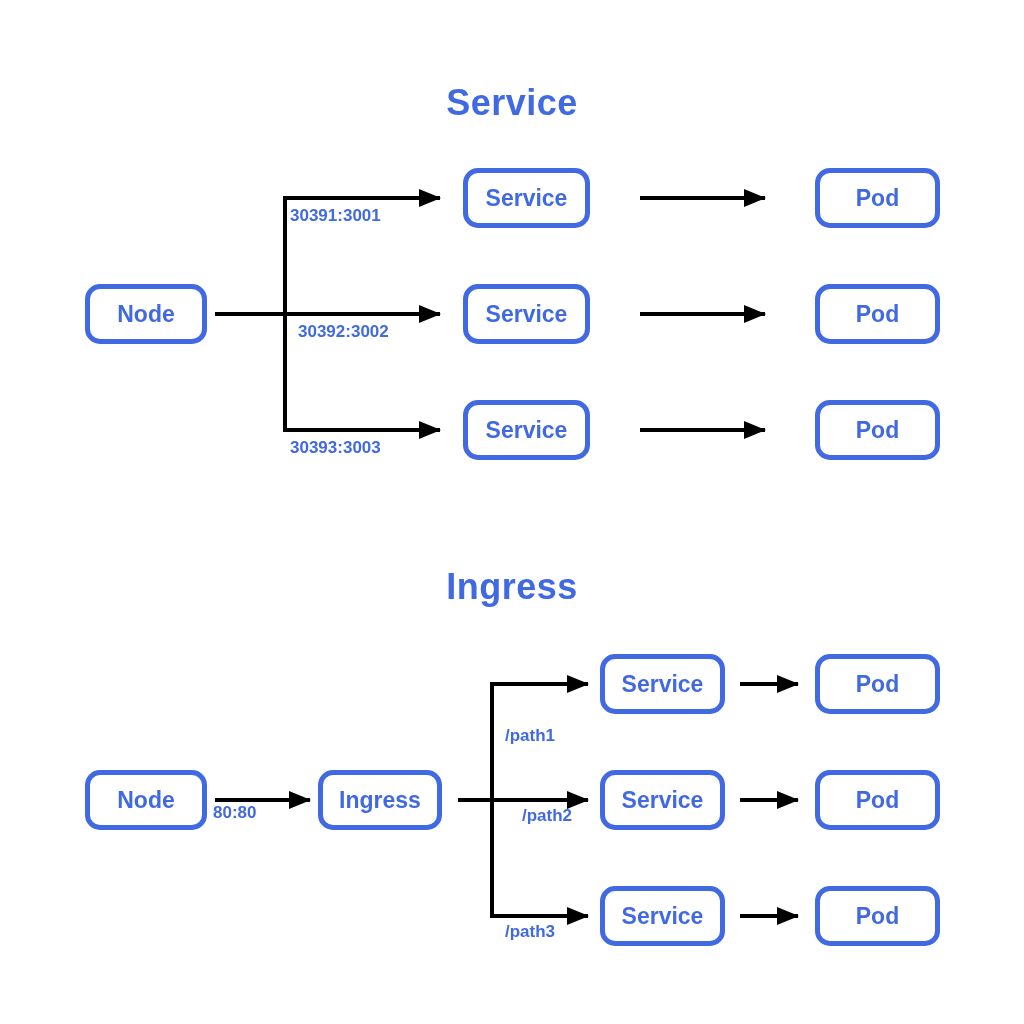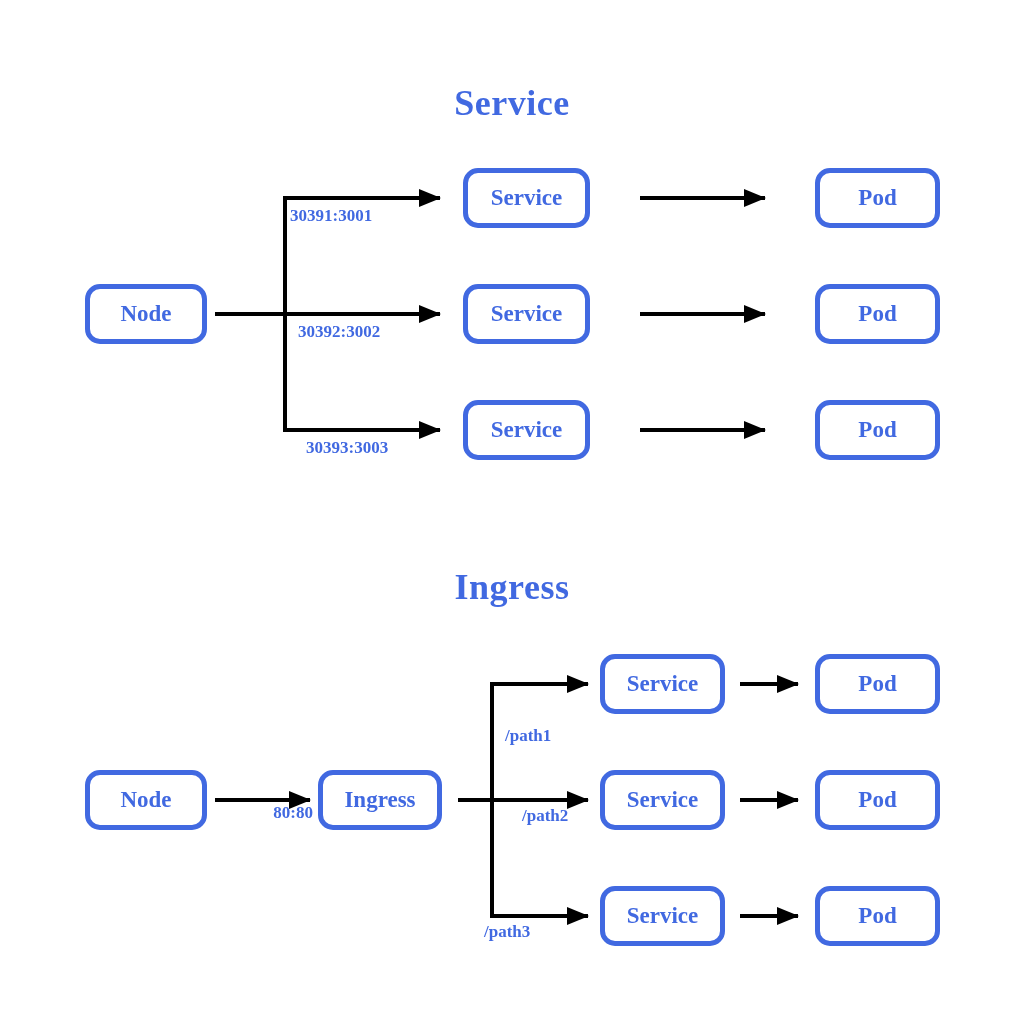--- a/index.html
+++ b/index.html
@@ -5,21 +5,21 @@
   html, body {
     margin: 0;
     padding: 0;
     background: #ffffff;
   }
   .canvas {
     position: relative;
     width: 1024px;
     height: 992px;
     background: var(--background, #ffffff);
-    font-family: Liberation Serif, serif;
+    font-family: Liberation Sans, sans-serif;
     overflow: hidden;
   }
   svg.connectors {
     position: absolute;
     left: 0;
     top: 0;
     width: 1024px;
     height: 1024px;
   }
   svg.connectors path.edge {
@@ -52,21 +52,21 @@
   }
   .edge-label {
     position: absolute;
     color: var(--accent, #4169E1);
     font-weight: bold;
     font-size: 17px;
     white-space: nowrap;
     margin-top: 40px;
   }
   .edge-label.centered {
-    text-align: right;
+    text-align: left;
   }
 </style>
 </head>
 <body>
 
 <div class="canvas">
 
   <svg class="connectors" width="1024" height="1024" viewBox="0 0 1024 1024" aria-hidden="true">
     <defs>
       <marker id="ah" markerUnits="userSpaceOnUse" markerWidth="26" markerHeight="20" refX="21" refY="9" orient="auto">
@@ -93,21 +93,21 @@
   </svg>
 
   <div class="section-title" style="top:82px">Service</div>
 
   <div class="box" style="left:85px; top:284px; width:122px; height:60px">
     <span>Node</span>
   </div>
 
   <div class="edge-label" style="left:290px; top:166px">30391:3001</div>
   <div class="edge-label" style="left:298px; top:282px">30392:3002</div>
-  <div class="edge-label" style="left:306px; top:398px">30393:3003</div>
+  <div class="edge-label" style="left:290px; top:398px">30393:3003</div>
 
   <div class="box" style="left:463px; top:168px; width:127px; height:60px">
     <span>Service</span>
   </div>
   <div class="box" style="left:463px; top:284px; width:127px; height:60px">
     <span>Service</span>
   </div>
   <div class="box" style="left:463px; top:400px; width:127px; height:60px">
     <span>Service</span>
   </div>
@@ -129,21 +129,21 @@
   </div>
 
   <div class="edge-label centered" style="left:213px; top:763px; width:100px">80:80</div>
 
   <div class="box" style="left:318px; top:770px; width:124px; height:60px">
     <span>Ingress</span>
   </div>
 
   <div class="edge-label" style="left:505px; top:686px">/path1</div>
   <div class="edge-label" style="left:522px; top:766px">/path2</div>
-  <div class="edge-label" style="left:484px; top:882px">/path3</div>
+  <div class="edge-label" style="left:505px; top:882px">/path3</div>
 
   <div class="box" style="left:600px; top:654px; width:125px; height:60px">
     <span>Service</span>
   </div>
   <div class="box" style="left:600px; top:770px; width:125px; height:60px">
     <span>Service</span>
   </div>
   <div class="box" style="left:600px; top:886px; width:125px; height:60px">
     <span>Service</span>
   </div>

